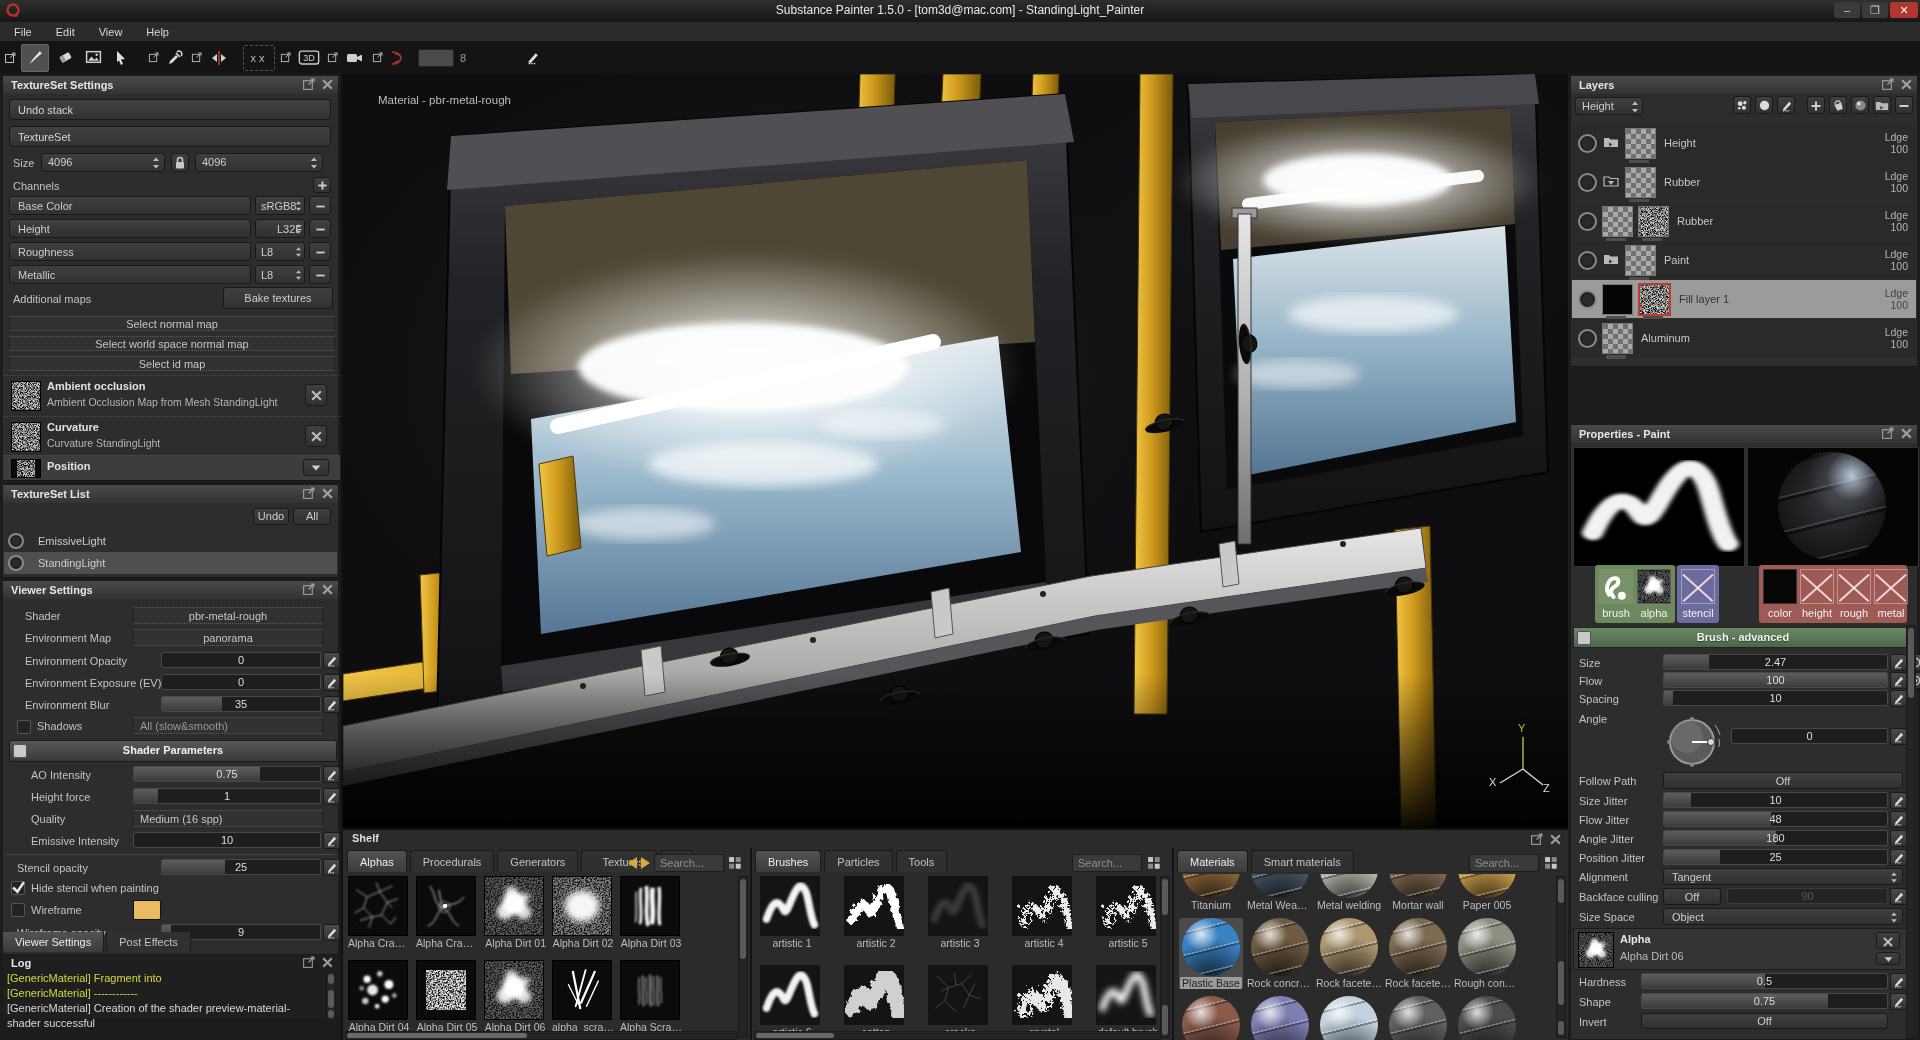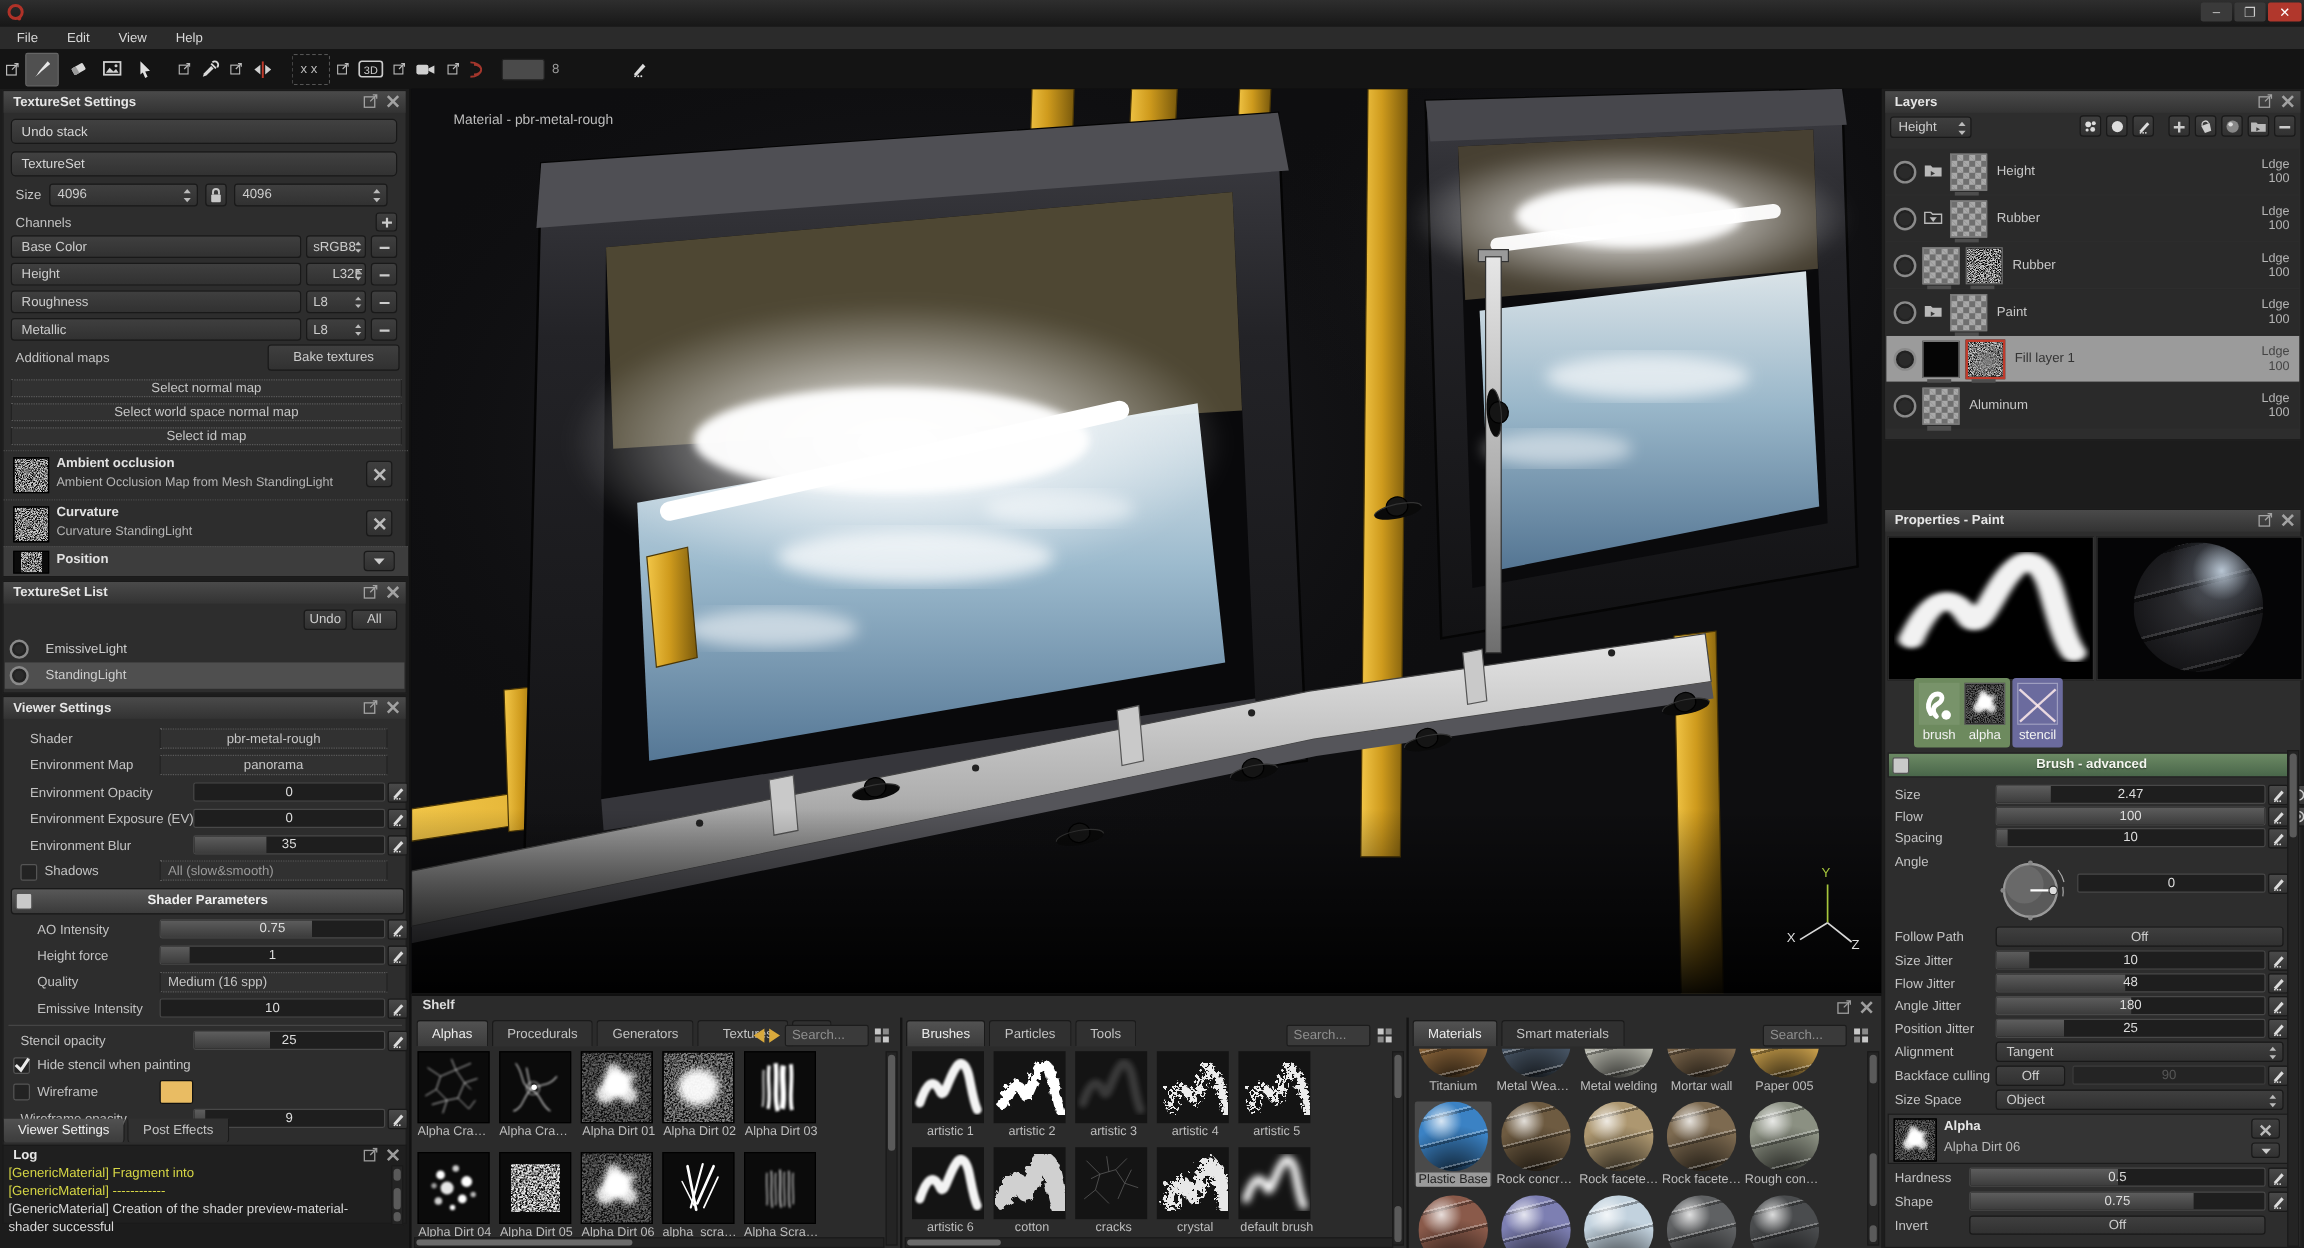--- a/index.html
+++ b/index.html
@@ -330,20 +330,21 @@
         <circle cx="7" cy="7" r="5" fill="#ddd"></circle>
       </symbol>
   </defs>
 </svg>
 
 <div class="abs" style="left:0;top:0;width:1920px;height:22px;background:linear-gradient(#2e2e2e,#171717);border-bottom:1px solid #000;">
   <svg class="abs" style="left:5px;top:3px" width="16" height="16" viewBox="0 0 16 16">
     <circle cx="8" cy="7" r="5.5" fill="none" stroke="#b03228" stroke-width="2.5"></circle>
     <circle cx="11" cy="12.5" r="1.6" fill="#b03228"></circle>
   </svg>
+  <div class="abs" style="left:0;right:0;top:3px;text-align:center;color:#e8e8e8;font-size:12px;">Substance Painter 1.5.0 - [tom3d@mac.com] - StandingLight_Painter</div>
   <div class="abs" style="right:2px;top:2px;display:flex;gap:2px;">
     <div class="tool" style="width:26px;height:16px;background:#3a3a3a;color:#ccc;">–</div>
     <div class="tool" style="width:26px;height:16px;background:#3a3a3a;color:#ccc;">❐</div>
     <div class="tool" style="width:28px;height:16px;background:#b1372c;color:#fff;">✕</div>
   </div>
 </div>
 
 <div class="abs" style="left:0;top:22px;width:1920px;height:19px;background:#2b2b2b;border-bottom:1px solid #111;display:flex;align-items:center;padding-left:2px;">
 
     <div class="menu-item">File</div>
@@ -1086,21 +1087,21 @@
           <span>Tools</span>
         </div>
 
     </div>
     <div class="abs" style="left:320px;top:6px;display:flex;gap:5px;align-items:center;">
       <input class="search" style="width: 58px;" placeholder="Search...">
       <svg width="14" height="14">
           <use href="#i-grid4"></use>
         </svg>
     </div>
-    <div class="abs" style="left:8px;top:28px;display:grid;grid-template-columns:repeat(5,68px);row-gap:7px;">
+    <div class="abs" style="left:8px;top:28px;display:grid;grid-template-columns:repeat(5,68px);row-gap:7px;gap:16px;">
 
         <div style="width:64px;">
           <div class="thumb" style="width:60px;height:60px;background:#141414;border:none;">
             <svg viewBox="0 0 64 64">
               <use href="#g-sq-soft" xlink:href="#g-sq-soft"></use>
             </svg>
           </div>
           <div class="tlabel" style="width:64px;">artistic 1</div>
         </div>
 
@@ -1497,20 +1498,36 @@
       </div>
     <div class="modelbl" style="left:1px;top:42px;">brush</div>
     <div class="modelbl" style="left:39px;top:42px;">alpha</div>
   </div>
   <div class="modegrp" style="left: 106px; top: 140px; width: 42px; height: 58px; background: rgb(107, 107, 158);">
     <div class="modetile" style="left:4px;top:4px;">
         <div class="xmark"></div>
       </div>
     <div class="modelbl" style="left:1px;top:42px;">stencil</div>
   </div>
+  <div class="modegrp" style="left: 188px; top: 140px; width: 148px; height: 58px; background: rgb(158, 90, 85);">
+    <div class="modetile" style="left:4px;top:4px;background:#060606;border:1px solid #333;"></div>
+    <div class="modetile" style="left:41px;top:4px;">
+        <div class="xmark"></div>
+      </div>
+    <div class="modetile" style="left:78px;top:4px;">
+        <div class="xmark"></div>
+      </div>
+    <div class="modetile" style="left:115px;top:4px;">
+        <div class="xmark"></div>
+      </div>
+    <div class="modelbl" style="left:1px;top:42px;">color</div>
+    <div class="modelbl" style="left:38px;top:42px;">height</div>
+    <div class="modelbl" style="left:75px;top:42px;">rough</div>
+    <div class="modelbl" style="left:112px;top:42px;">metal</div>
+  </div>
 
   <div class="abs" style="left:2px;top:202px;width:338px;height:19px;background:linear-gradient(#6c8a64,#49664a);border:1px solid #222;">
     <div class="chk filled" style="left:3px;top:3px;"></div>
     <div style="text-align:center;font-weight:bold;color:#f3f6ef;line-height:18px;text-shadow:0 1px 1px #2a3a28;">Brush - advanced</div>
   </div>
 
   <div class="lbl" style="left:8px;top:230px;">Size</div>
   <div class="slider" style="left:92px;top:229px;width:225px;">
     <div class="sfill" style="width: 20%;"></div>
     <div class="sval">2.47</div>

